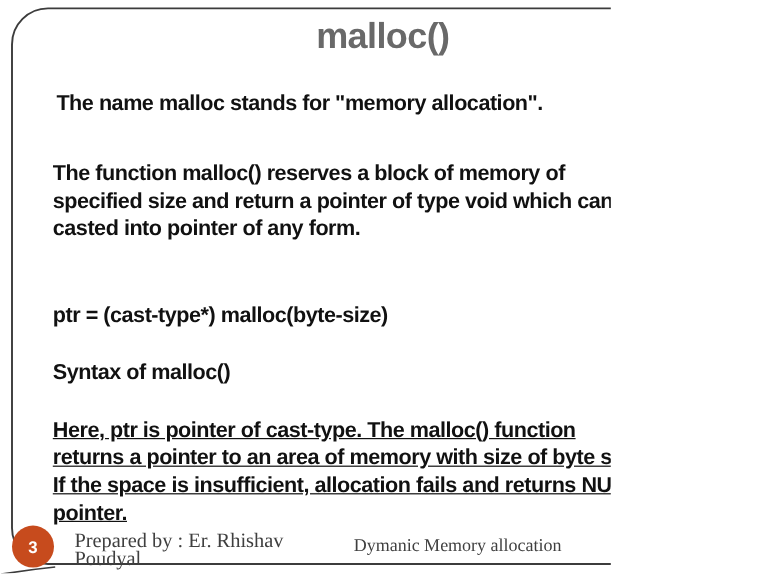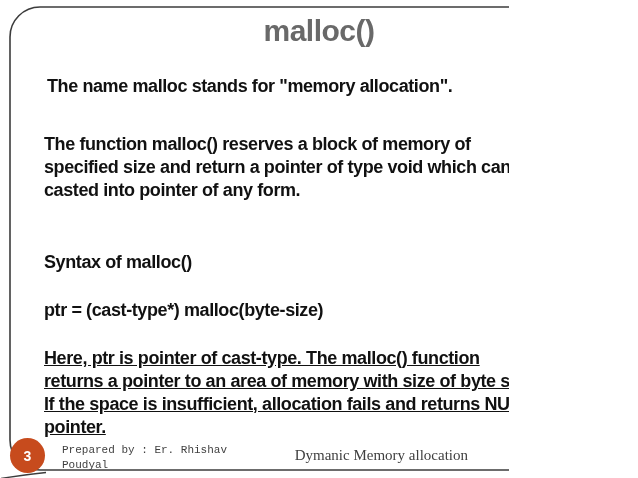--- a/index.html
+++ b/index.html
@@ -40,22 +40,22 @@
   .p5{margin:0 0 18px 0;text-decoration:underline;}
   .page-badge{
     position:absolute;left:10px;top:438px;
     width:35px;height:35px;border-radius:50%;
     background:var(--accent);
     color:#ffffff;font-size:14px;font-weight:700;
     display:flex;align-items:center;justify-content:center;
   }
   .footer-left{
     position:absolute;left:62px;top:443px;
-    font-family:Liberation Mono, monospace;
-    font-size:11px;line-height:15px;color:var(--footer-ink);
+    font-family:Liberation Serif, serif;
+    font-size:17px;line-height:15px;color:var(--footer-ink);
     white-space:pre-line;
   }
   .footer-right{
     position:absolute;right:41px;top:447px;
     font-family:"Liberation Serif","DejaVu Serif",serif;
     font-size:15px;color:var(--footer-ink);
     white-space:nowrap;
   }
 </style>
 </head>
@@ -69,22 +69,22 @@
     <path d="M 598,472.5 C 620,470.5 632,461 637.5,445" fill="none" stroke="var(--frame)" stroke-width="1.4"></path>
   </svg>
 
   <div class="title">malloc()</div>
 
   <div class="body">
     <div class="para p1">The name malloc stands for "memory allocation".</div>
     <div class="para p2">The function malloc() reserves a block of memory of
 specified size and return a pointer of type void which can be
 casted into pointer of any form.</div>
+    <div class="para p4">ptr = (cast-type*) malloc(byte-size)</div>
     <div class="para p3">Syntax of malloc()</div>
-    <div class="para p4">ptr = (cast-type*) malloc(byte-size)</div>
     <div class="para p5">Here, ptr is pointer of cast-type. The malloc() function
 returns a pointer to an area of memory with size of byte size.
 If the space is insufficient, allocation fails and returns NULL
 pointer.</div>
     
     
   </div>
 
   <div class="page-badge">
     <span>3</span>

